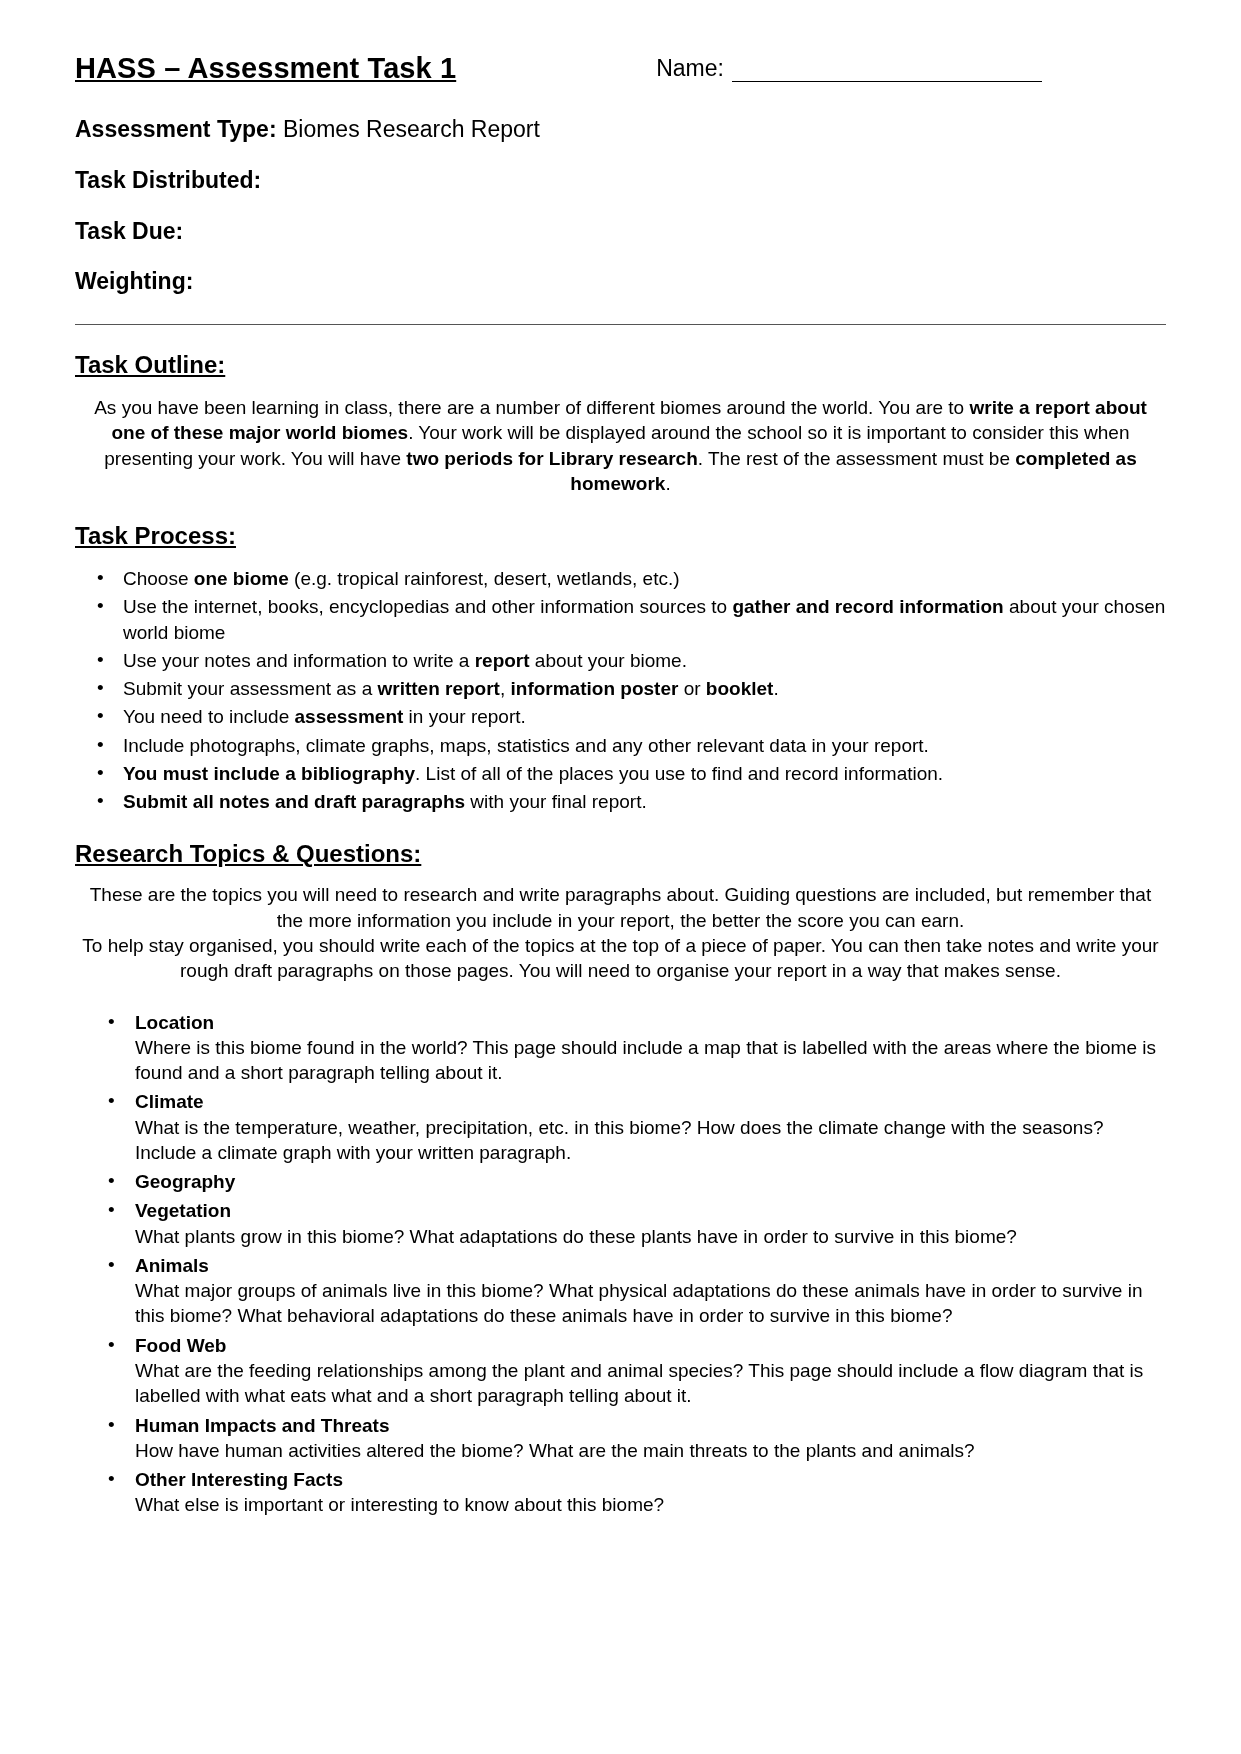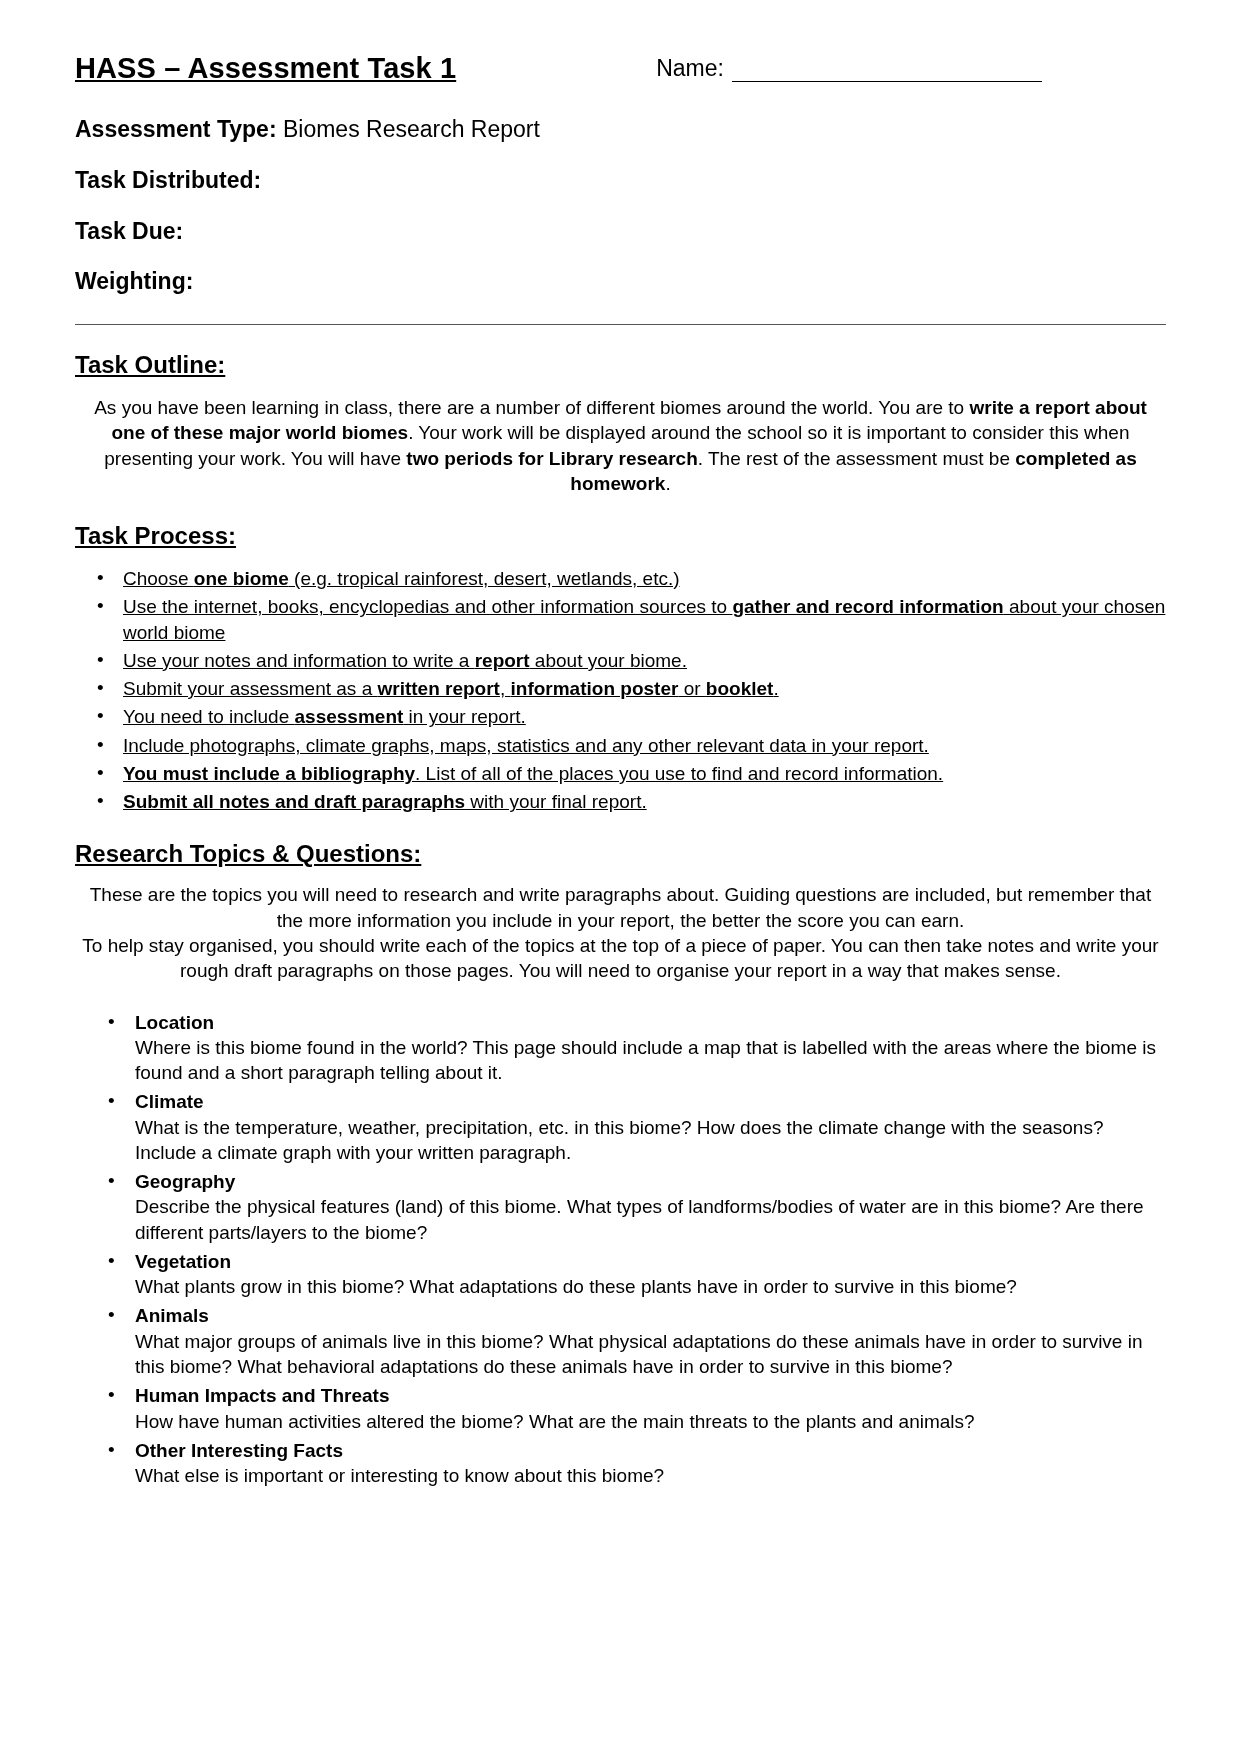--- a/index.html
+++ b/index.html
@@ -75,21 +75,20 @@
     font-size: 19px;
     line-height: 1.33;
     margin: 0 0 26px 0;
     text-align: center;
   }
   p.body.nogap { margin-bottom: 0; }
   ul.bullets {
     list-style: none;
     margin: 0 0 26px 0;
     padding: 0;
-    text-decoration: underline;
   }
   ul.bullets > li {
     font-size: 19px;
     line-height: 1.33;
     position: relative;
     padding-left: 48px;
     margin-bottom: 3px;
   }
   ul.bullets > li::before {
     content: "\2022";
@@ -179,31 +178,34 @@
     <li>
       <span class="topic-title">Location</span>
       <span class="topic-desc">Where is this biome found in the world? This page should include a map that is labelled with the areas where the biome is found and a short paragraph telling about it.</span>
     </li>
     <li>
       <span class="topic-title">Climate</span>
       <span class="topic-desc">What is the temperature, weather, precipitation, etc. in this biome?  How does the climate change with the seasons? Include a climate graph with your written paragraph.</span>
     </li>
     <li>
       <span class="topic-title">Geography</span>
-      <span class="topic-desc">Describe the physical features (land) of this biome.  What types of landforms/bodies of water are in this biome?  Are there different parts/layers to the biome?</span>
     </li>
     <li>
       <span class="topic-title">Vegetation</span>
       <span class="topic-desc">What plants grow in this biome?  What adaptations do these plants have in order to survive in this biome?</span>
     </li>
     <li>
       <span class="topic-title">Animals</span>
       <span class="topic-desc">What major groups of animals live in this biome?  What physical adaptations do these animals have in order to survive in this biome? What behavioral adaptations do these animals have in order to survive in this biome?</span>
     </li>
     <li>
+      <span class="topic-title">Food Web</span>
+      <span class="topic-desc">What are the feeding relationships among the plant and animal species? This page should include a flow diagram that is labelled with what eats what and a short paragraph telling about it.</span>
+    </li>
+    <li>
       <span class="topic-title">Human Impacts and Threats</span>
       <span class="topic-desc">How have human activities altered the biome? What are the main threats to the plants and animals?</span>
     </li>
     <li>
       <span class="topic-title">Other Interesting Facts</span>
       <span class="topic-desc">What else is important or interesting to know about this biome?</span>
     </li>
   </ul>
 
 </div>

